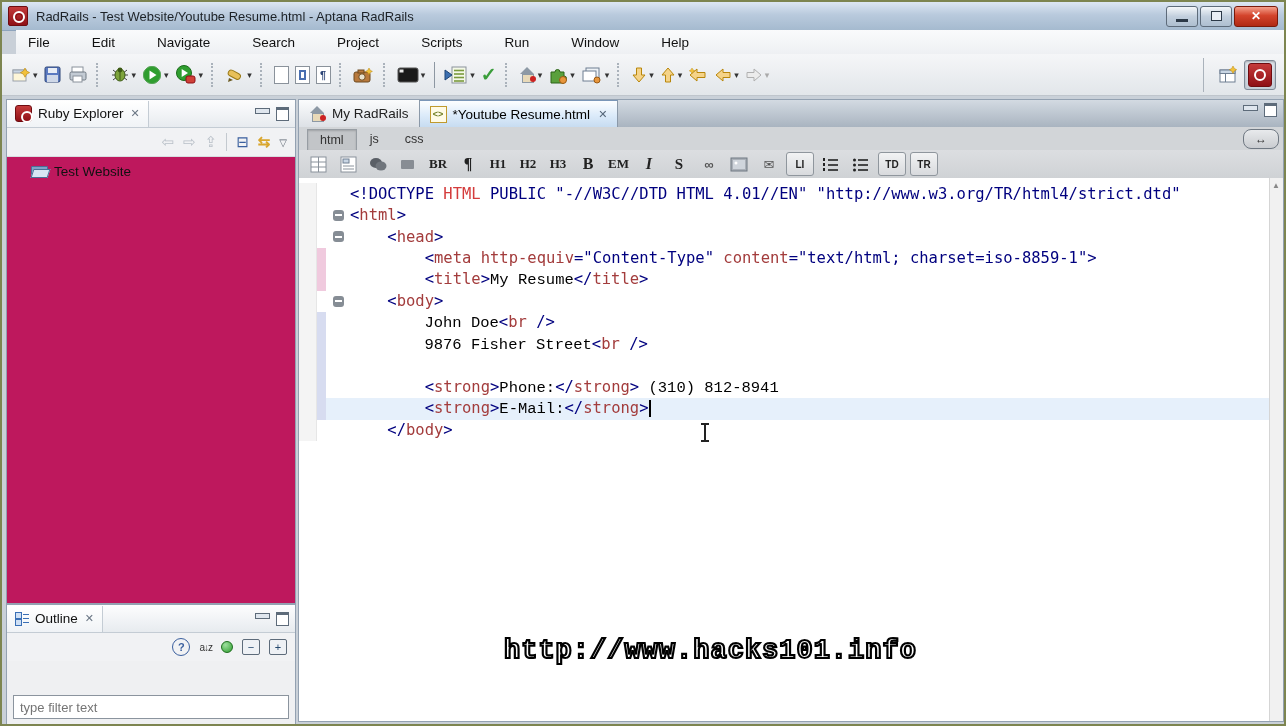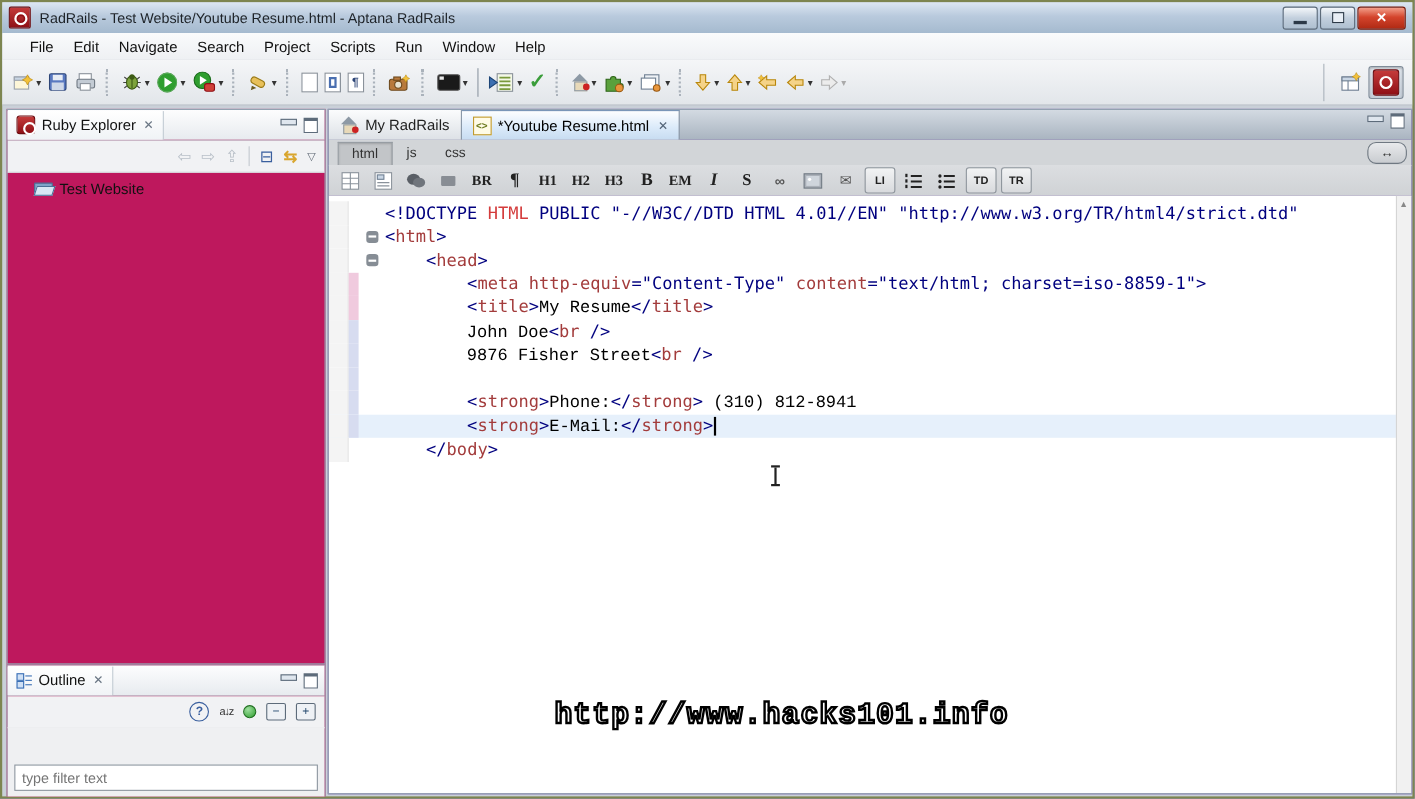--- a/index.html
+++ b/index.html
@@ -16,22 +16,22 @@
   #title-text{font-size:13px;color:#1d2227;}
   #wincontrols{margin-left:auto;display:flex;margin-right:6px;}
   .wbtn{width:30px;height:19px;border:1px solid #5d6b7a;border-radius:3px;margin-left:2px;
     background:linear-gradient(#f4f7fa,#c2cfdd 50%,#aebfd0);display:flex;align-items:center;justify-content:center;position:relative;}
   .wbtn.close{width:42px;background:linear-gradient(#f3a08b,#d4442c 45%,#b02a14);border-color:#7a1a0a;color:#fff;
     font-size:12px;font-weight:bold;}
   .glyph-min{width:12px;height:3px;background:#2c3947;margin-top:8px;}
   .glyph-restore{width:9px;height:8px;border:1.5px solid #2c3947;background:#e8eef5;position:relative;}
   .glyph-restore::before{content:"";position:absolute;left:2px;top:-4px;width:9px;height:8px;border:1.5px solid #2c3947;z-index:-1;}
   
-  #menubar{position:absolute;left:0;top:28px;right:0;height:24px;background:linear-gradient(#fafbfc,#eef0f3);
-    display:flex;align-items:center;padding-left:16px;border-bottom:1px solid #d6dade;}
+  #menubar{position:absolute;left:14px;top:28px;right:0;height:24px;background:linear-gradient(#fafbfc,#eef0f3);
+    display:flex;align-items:center;padding-left:3px;border-bottom:1px solid #d6dade;gap:24px;}
   .menu-item{padding:3px 9px;font-size:13.5px;color:#111;}
   
   #toolbar{position:absolute;left:0;top:52px;right:0;height:42px;background:linear-gradient(#f5f6f8,#e2e6ea);
     border-bottom:1px solid #bfc5cc;display:flex;align-items:center;padding-left:6px;box-sizing:border-box;}
   .tbtn{height:26px;display:flex;align-items:center;padding:0 3px;border-radius:3px;}
   .drop{font-size:9px;color:#333;margin-left:2px;}
   .tsep{width:4px;height:24px;margin:0 5px;border-left:2px dotted #aab2bb;}
   .tline{width:1px;height:26px;margin:0 6px;background:#8d97a2;}
   .ticon{display:inline-block;}
   .uni{font-size:17px;line-height:1;}
@@ -62,21 +62,21 @@
     display:flex;align-items:center;justify-content:center;}
   .sort-ic{font-size:10px;color:#333;letter-spacing:-1px;}
   .dot-green{width:10px;height:10px;border-radius:50%;background:radial-gradient(circle at 35% 30%,#9fe09f,#2f9e2f);border:1px solid #1d6e1d;}
   .sqbtn{width:16px;height:14px;border:1px solid #5d6b7a;border-radius:2px;background:#eef1f5;color:#23486e;font-size:11px;
     display:flex;align-items:center;justify-content:center;line-height:1;}
   .filter-wrap{position:absolute;left:6px;right:6px;bottom:6px;}
   .filter-input{width:100%;height:24px;box-sizing:border-box;border:1px solid #8b949e;font-size:13px;color:#777;padding:0 6px;
     font-family:"Liberation Sans",sans-serif;}
   .outline-body{position:absolute;left:0;right:0;top:56px;bottom:0;background:#eff0f2;}
   
-  #editor{position:absolute;left:296px;top:97px;width:986px;bottom:2px;background:#4c1d95;border:1px solid #93a1b1;box-sizing:border-box;}
+  #editor{position:absolute;left:296px;top:97px;width:986px;bottom:2px;background:#c4b5fd;border:1px solid #93a1b1;box-sizing:border-box;}
   #etabs{position:absolute;left:0;right:0;top:0;height:27px;background:linear-gradient(#d3dae2,#a9b4c0);display:flex;border-bottom:1px solid #8b99a9;}
   .etab{display:flex;align-items:center;padding:0 10px;font-size:13.5px;border-right:1px solid #8b99a9;height:100%;box-sizing:border-box;}
   .etab.inactive{background:linear-gradient(#fbfcfd,#dde1e6);color:#222;}
   .etab.active{background:linear-gradient(#fdfeff,#dcebfa 55%,#c7dcf1);color:#000;border-top:1px solid #7a96b8;}
   .etab .ticon{margin-right:6px;}
   .etab .x{margin-left:8px;font-size:11px;color:#56677a;}
   #ectrl{position:absolute;right:6px;top:3px;display:flex;gap:6px;align-items:center;}
   #subtabs{position:absolute;left:0;right:0;top:27px;height:23px;background:#d2d5d8;border-bottom:1px solid #b4b9be;display:flex;align-items:flex-end;padding-left:8px;}
   .stab{font-size:12.5px;color:#333;padding:3px 12px;border:1px solid transparent;}
   .stab.sel{background:#c2c5c8;border:1px solid #979da3;border-bottom:none;box-shadow:inset 0 1px 2px rgba(0,0,0,.18);}
@@ -539,20 +539,28 @@
             <span class="g-text"><span class="sy-nav">        &lt;</span><span class="sy-tag">meta</span><span class="sy-tag"> http-equiv</span><span class="sy-nav">="Content-Type"</span><span class="sy-tag"> content</span><span class="sy-nav">="text/html; charset=iso-8859-1"&gt;</span></span>
           </div>
           <div class="cl">
             <span class="g-strip"></span>
             <span class="g-change ch-pink"></span>
             <span class="g-fold"></span>
             <span class="g-text"><span class="sy-nav">        &lt;</span><span class="sy-tag">title</span><span class="sy-nav">&gt;</span><span class="sy-txt">My Resume</span><span class="sy-nav">&lt;/</span><span class="sy-tag">title</span><span class="sy-nav">&gt;</span></span>
           </div>
           <div class="cl">
             <span class="g-strip"></span>
+            <span class="g-change"></span>
+            <span class="g-fold">
+              <span class="fold-m"></span>
+            </span>
+            <span class="g-text"><span class="sy-nav">    &lt;</span><span class="sy-tag">body</span><span class="sy-nav">&gt;</span></span>
+          </div>
+          <div class="cl">
+            <span class="g-strip"></span>
             <span class="g-change ch-blue"></span>
             <span class="g-fold"></span>
             <span class="g-text"><span class="sy-txt">        John Doe</span><span class="sy-nav">&lt;</span><span class="sy-tag">br</span><span class="sy-nav"> /&gt;</span></span>
           </div>
           <div class="cl">
             <span class="g-strip"></span>
             <span class="g-change ch-blue"></span>
             <span class="g-fold"></span>
             <span class="g-text"><span class="sy-txt">        9876 Fisher Street</span><span class="sy-nav">&lt;</span><span class="sy-tag">br</span><span class="sy-nav"> /&gt;</span></span>
           </div>

